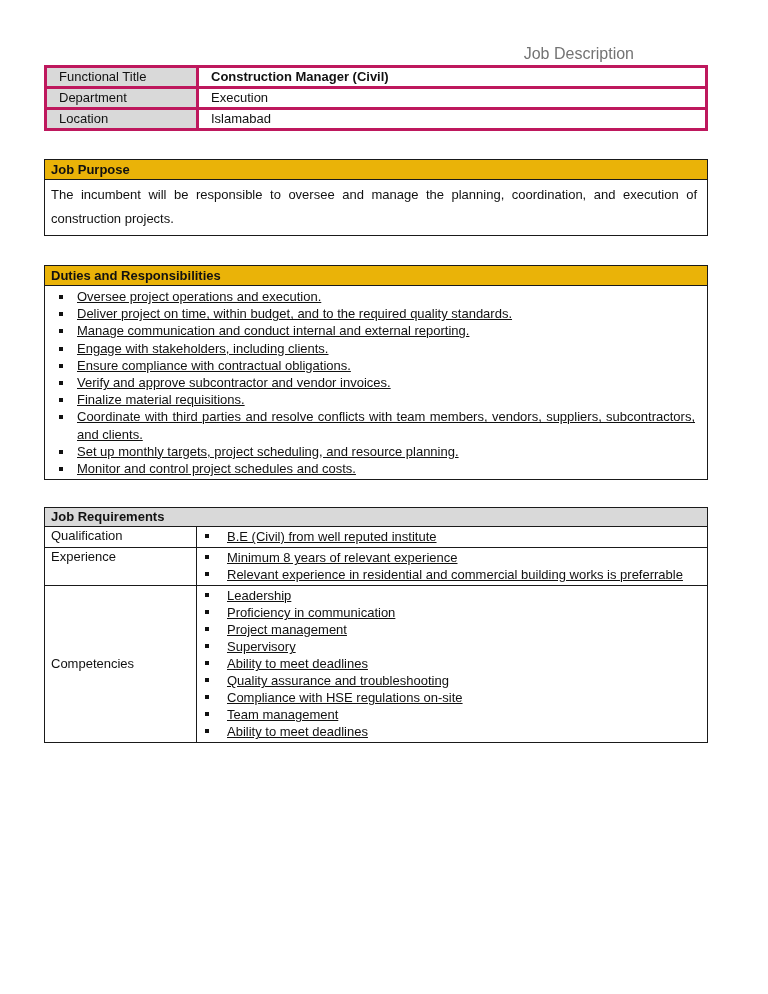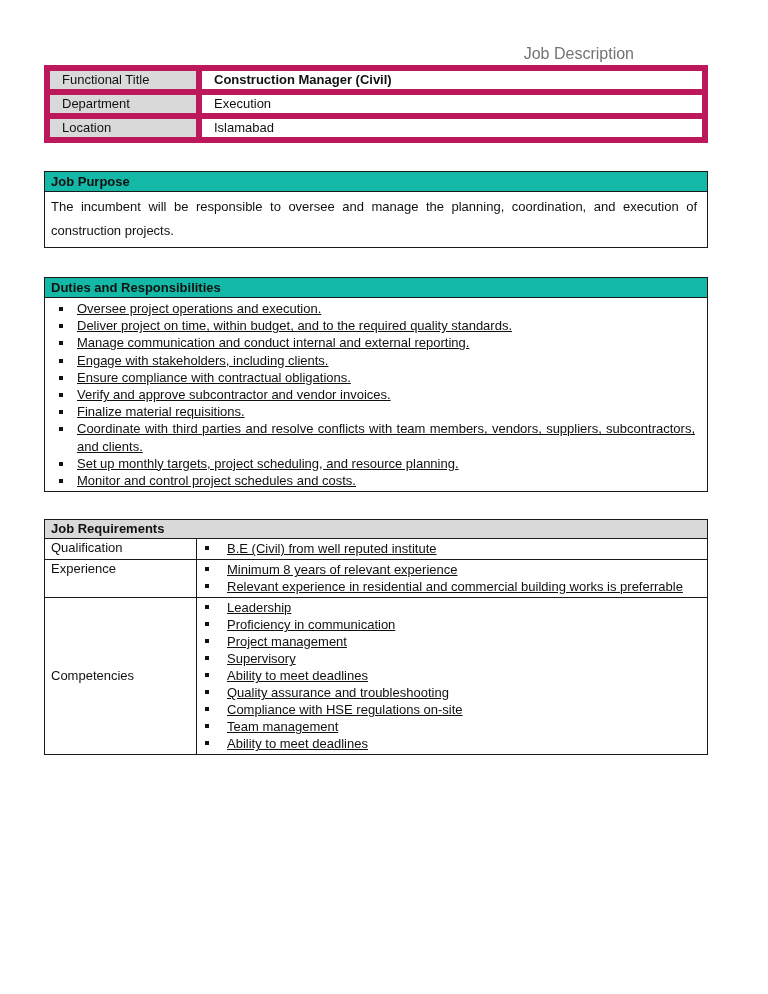--- a/index.html
+++ b/index.html
@@ -21,34 +21,34 @@
     padding-right: 74px;
     font-size: 16px;
     line-height: 19px;
     margin-bottom: 2px;
     color: #737373;
   }
   
   table { border-collapse: collapse; width: 100%; }
   .info-table { margin-bottom: 28px; }
   .info-table td {
-    border: 6px solid #be185d;
+    border: 3px solid #be185d;
     padding: 1px 12px;
     line-height: 16px;
     height: 19px;
   }
   .info-table td.lbl {
     width: 152px;
     background: #d9d9d9;
   }
   .info-table td.val.b { font-weight: bold; margin-top: 32px; }
   
   .section { margin: 0 0 0 0; }
   .section-header {
-    background: #14b8a6;
+    background: #eab308;
     border: 1px solid #1a1a1a;
     font-weight: bold;
     padding: 1px 6px;
     line-height: 17px;
     margin-top: 28px;
   }
   .section-body {
     border: 1px solid #1a1a1a;
     border-top: none;
     padding: 3px 10px 4px 6px;

